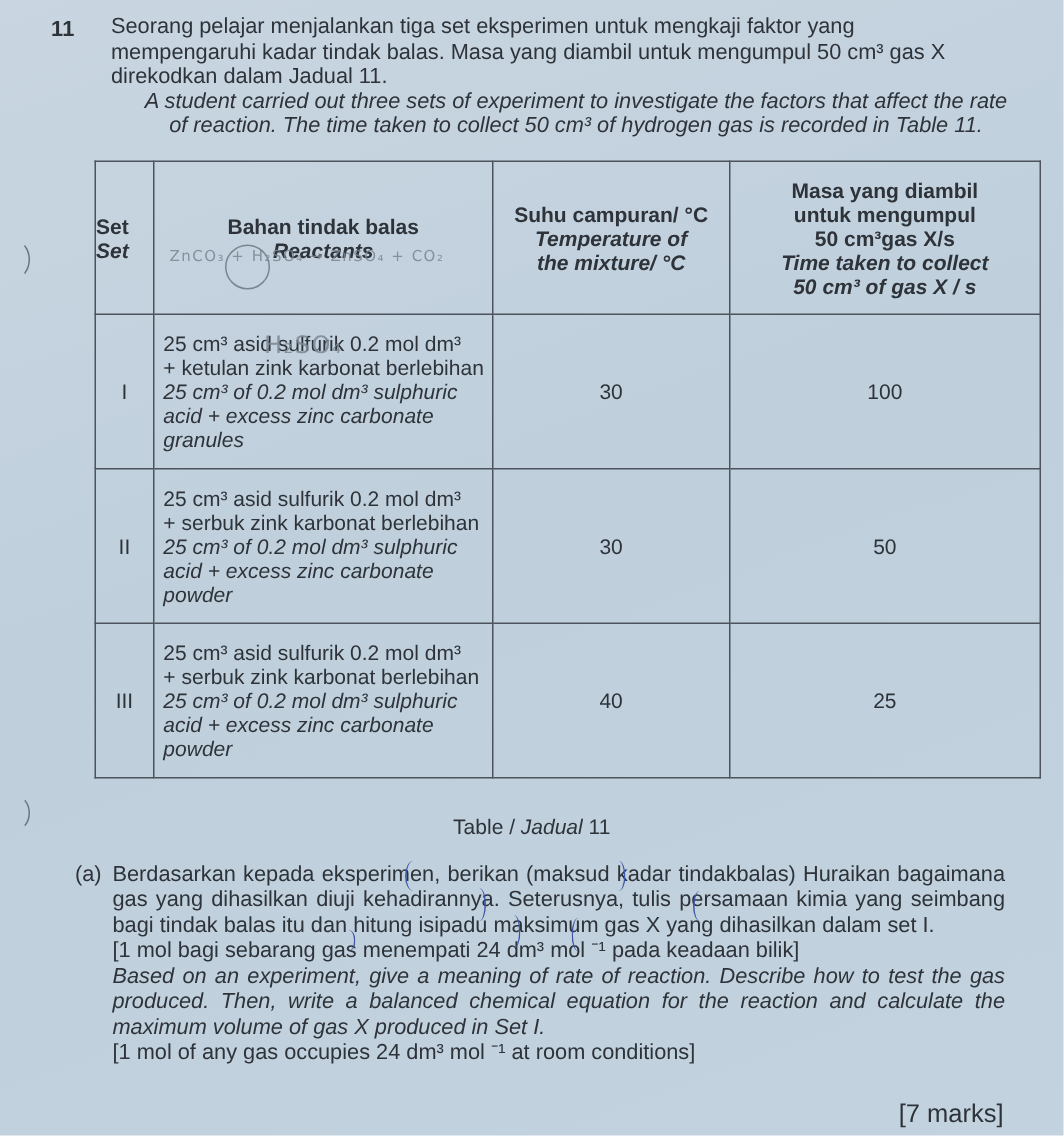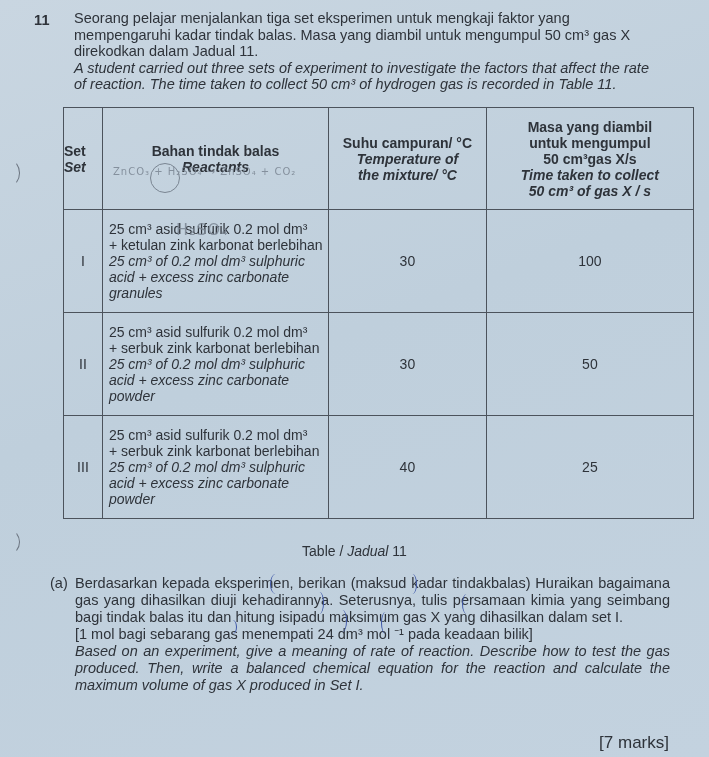--- a/index.html
+++ b/index.html
@@ -5,21 +5,21 @@
     html, body { margin:0; padding:0; }
     body {
       width:709px; height:757px; overflow:hidden; position:relative;
       background: linear-gradient(160deg, #c9d6e1 0%, #bfcfdc 45%, #c3d2df 100%);
       font-family: "Liberation Sans", sans-serif;
       color:#2e333a;
     }
     .q-num { position:absolute; left:34px; top:12px; font-size:14.5px; font-weight:bold; letter-spacing:0.2px; }
     .intro { position:absolute; left:74px; top:10px; width:620px; font-size:14.5px; line-height:16.5px; }
     .intro p { margin:0; }
-    .intro .en { font-style:italic; }
+    .intro .en { font-style:italic;text-align:center; }
     table.t11 {
       position:absolute; left:63px; top:107px; width:631px;
       border-collapse:collapse; font-size:14px; line-height:16px;
     }
     table.t11 th, table.t11 td { border:1.4px solid #4c535c; padding:0; }
     table.t11 th { font-weight:bold; height:101px; vertical-align:middle; }
     .c-set { width:36px; }
     .c-react { width:214px; }
     .c-temp { width:149px; }
     .c-time { width:196px; }
@@ -131,20 +131,21 @@
 <div class="caption">
   <span>Table / </span><i>Jadual</i><span> 11</span>
 </div>
 
 <div class="part-a">
   <span class="label">(a)</span>
   <div class="body">
     <p>Berdasarkan kepada eksperimen, berikan (maksud kadar tindakbalas) Huraikan bagaimana gas yang dihasilkan diuji kehadirannya. Seterusnya, tulis persamaan kimia yang seimbang bagi tindak balas itu dan hitung isipadu maksimum gas X yang dihasilkan dalam set I.</p>
     <p>[1 mol bagi sebarang gas menempati 24 dm³ mol ⁻¹ pada keadaan bilik]</p>
     <p class="en">Based on an experiment, give a meaning of rate of reaction. Describe how to test the gas produced. Then, write a balanced chemical equation for the reaction and calculate the maximum volume of gas X produced in Set I.</p>
+    <p>[1 mol of any gas occupies 24 dm³ mol ⁻¹ at room conditions]</p>
   </div>
 </div>
 <div class="marks">[7 marks]</div>
 
 <div class="pen" style="left:270px; top:574px; width:10px; height:20px; border-width:0 0 0 1.6px; border-radius:50% 0 0 50%;"></div>
 <div class="pen" style="left:408px; top:574px; width:8px; height:20px; border-width:0 1.6px 0 0; border-radius:0 50% 50% 0;"></div>
 <div class="pen" style="left:315px; top:592px; width:8px; height:22px; border-width:0 1.6px 0 0; border-radius:0 50% 50% 0;"></div>
 <div class="pen" style="left:462px; top:594px; width:8px; height:20px; border-width:0 0 0 1.6px; border-radius:50% 0 0 50%;"></div>
 <div class="pen" style="left:338px; top:610px; width:8px; height:22px; border-width:0 1.6px 0 0; border-radius:0 50% 50% 0;"></div>
 <div class="pen" style="left:381px; top:612px; width:8px; height:22px; border-width:0 0 0 1.6px; border-radius:50% 0 0 50%;"></div>

